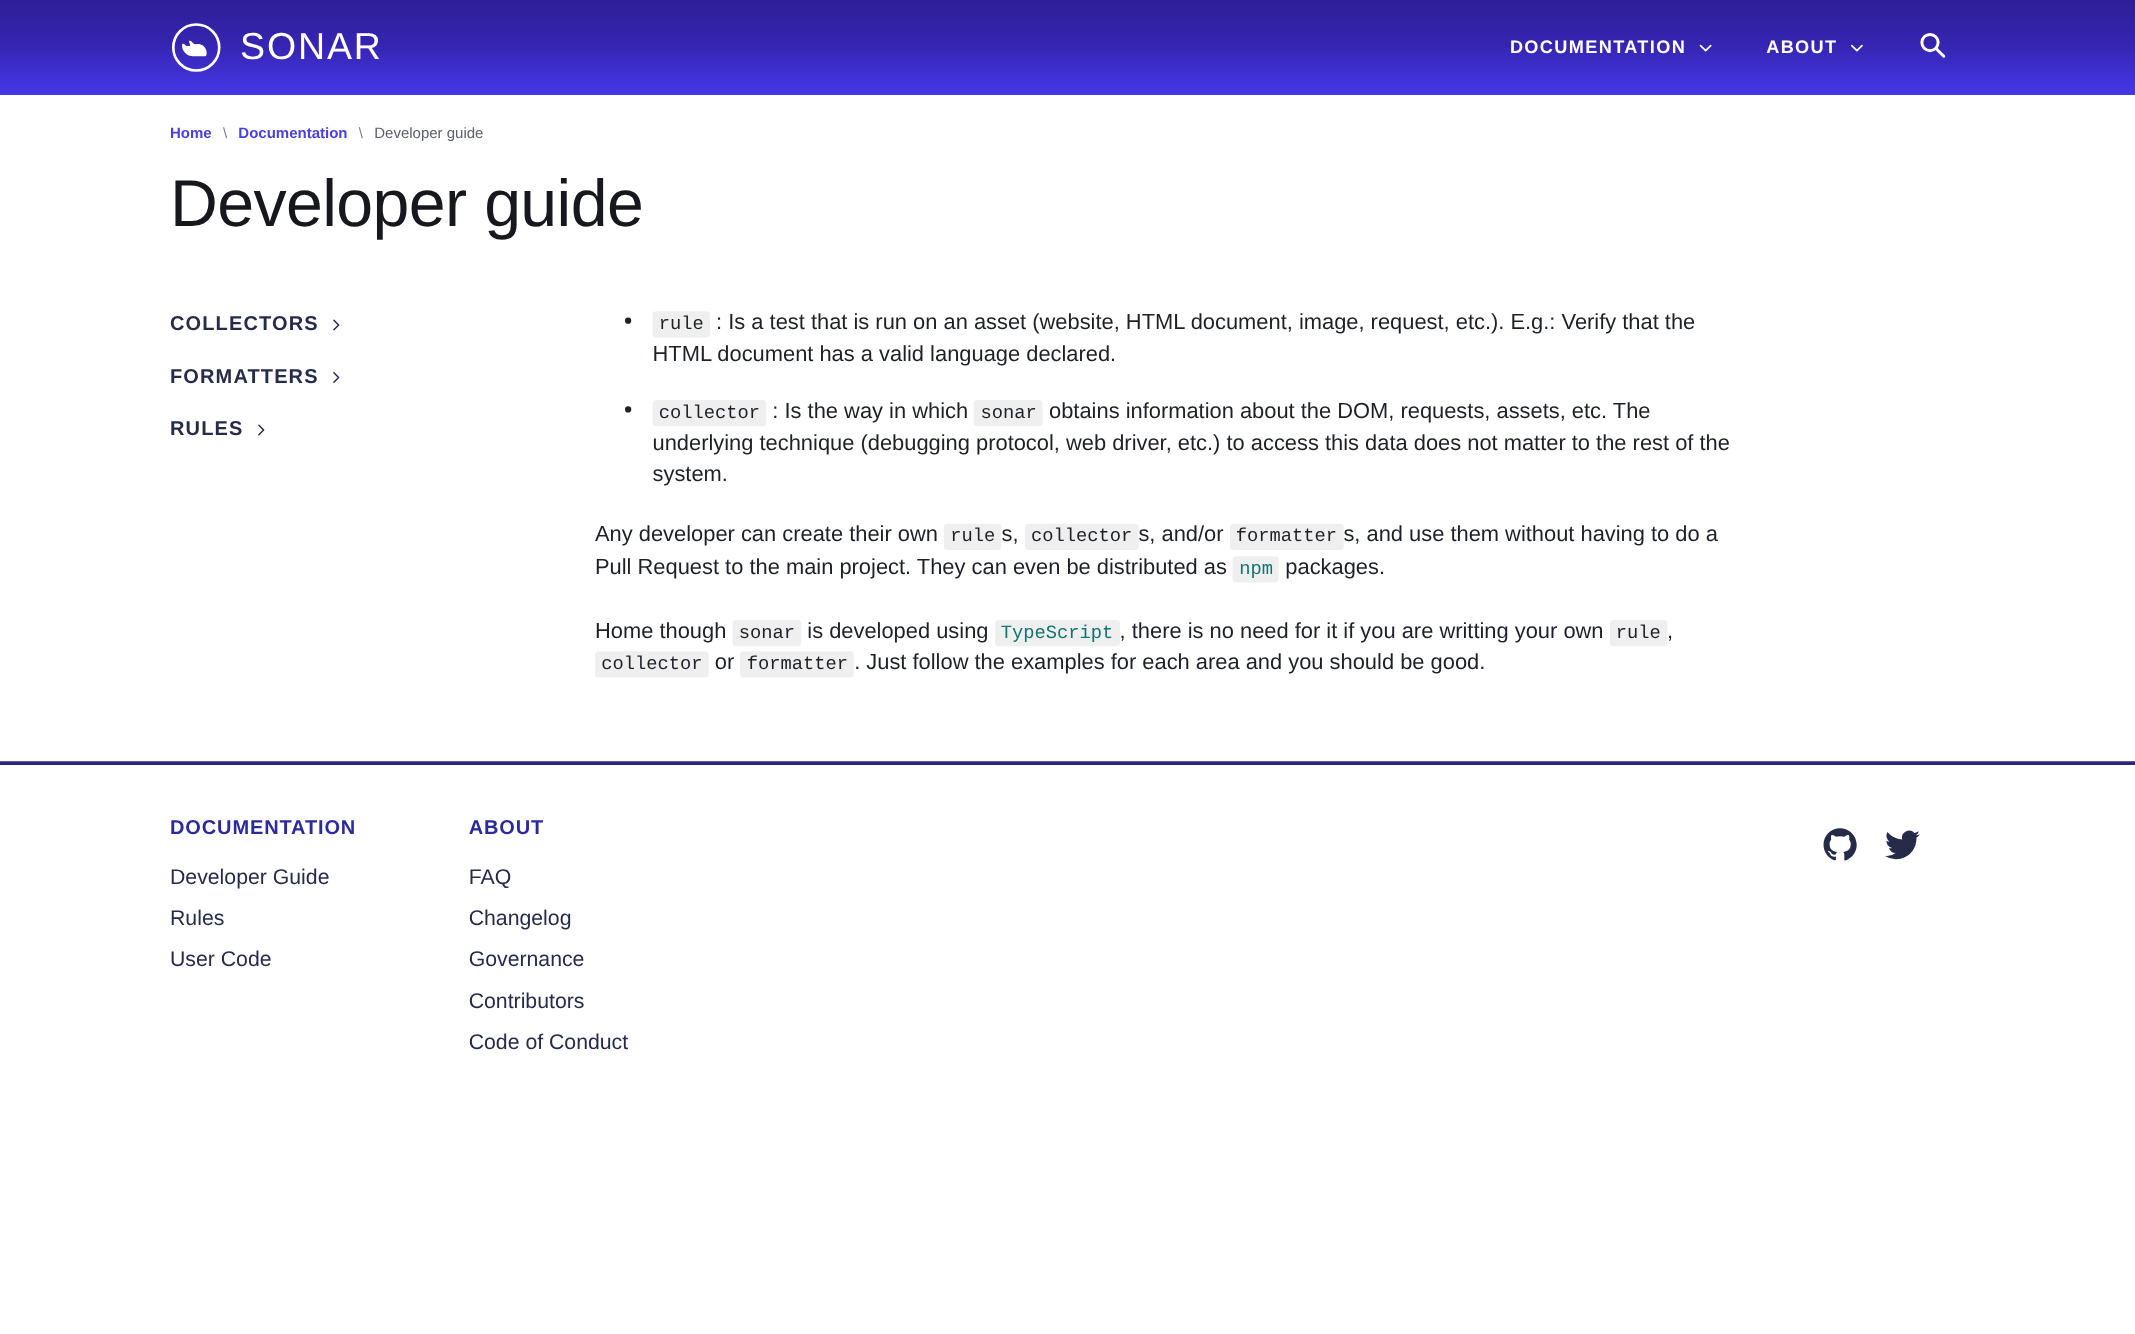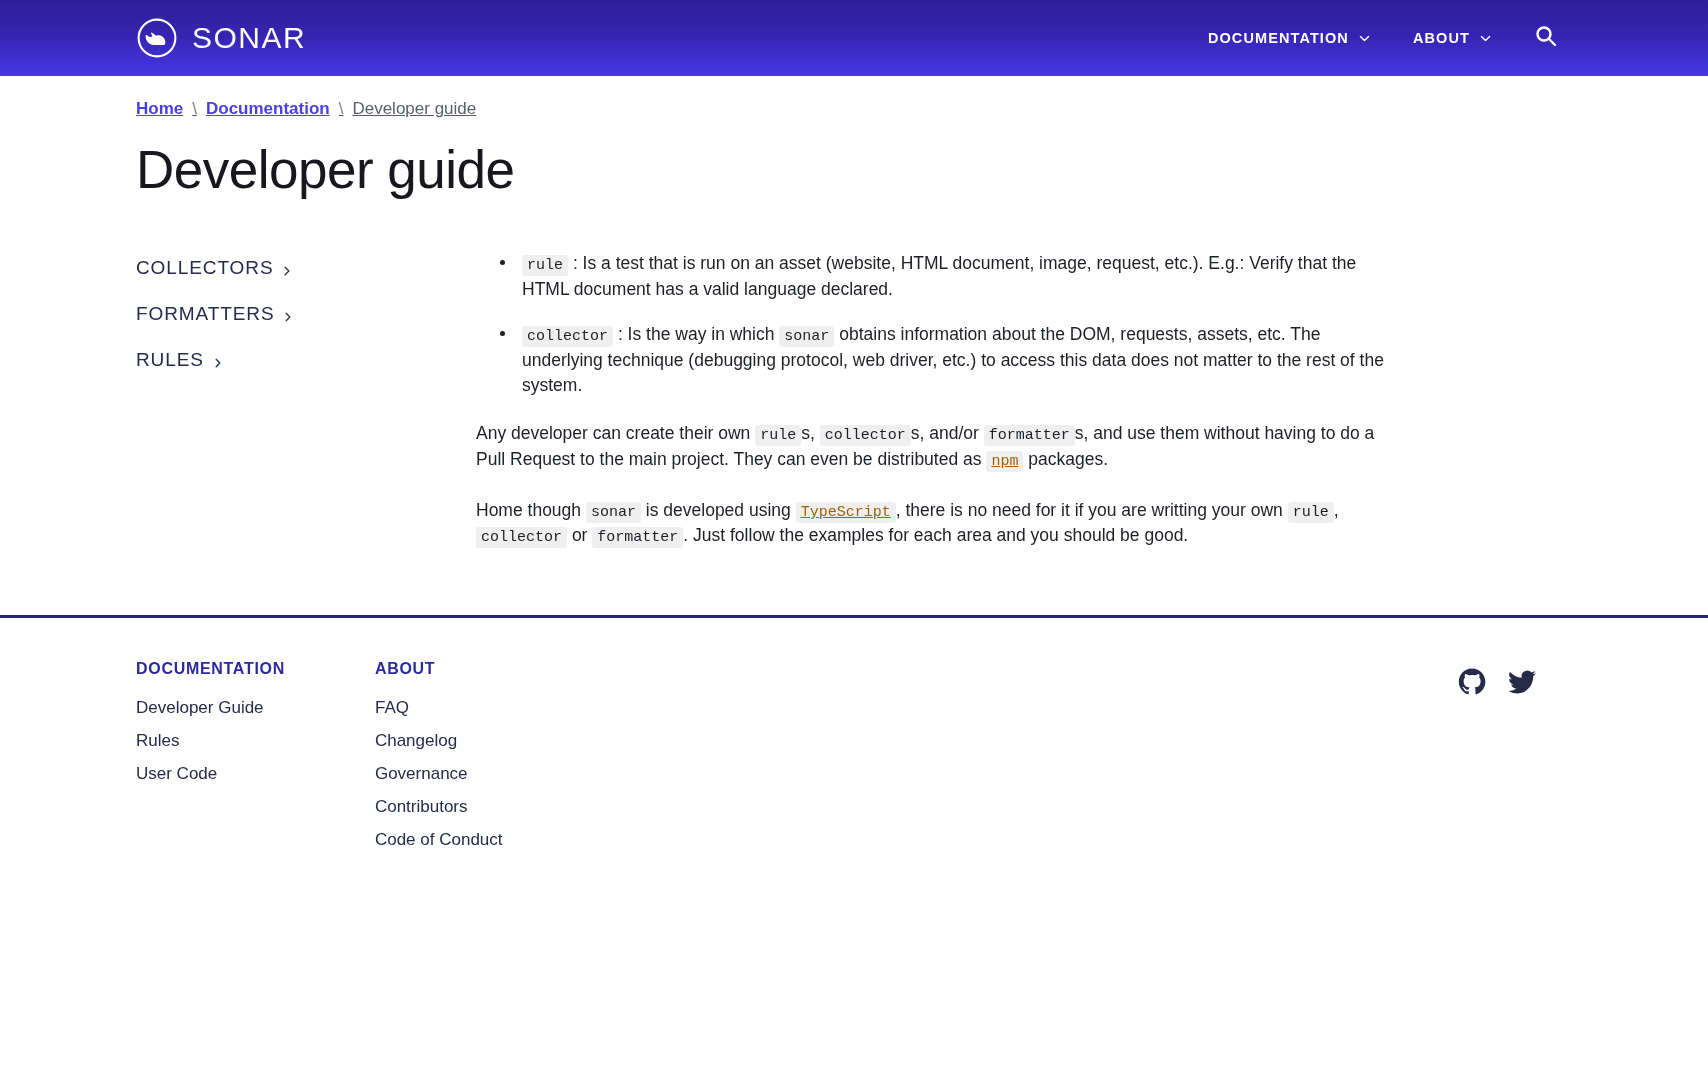--- a/index.html
+++ b/index.html
@@ -65,26 +65,25 @@
   }
   .search-btn {
     display: flex;
     align-items: center;
     cursor: pointer;
   }
 
   
   .breadcrumb {
     padding: 23px 0 0 136px;
-    font-size: 17px;
+    font-size: 12px;
     color: #555a66;
     display: flex;
     align-items: center;
     gap: 0;
-    text-decoration: underline;
   }
   .breadcrumb a {
     color: #4940e0;
     text-decoration: none;
     font-weight: 600;
   }
   .bc-sep {
     color: #7a7f8c;
     margin: 0 9px;
   }
@@ -111,22 +110,22 @@
   .side-nav {
     width: 340px;
     flex: 0 0 340px;
     padding-top: 8px;
   }
   .side-link {
     display: flex;
     align-items: center;
     gap: 8px;
     color: #262b4a;
-    font-size: 19px;
-    font-weight: normal;
+    font-size: 16px;
+    font-weight: bold;
     letter-spacing: 0.9px;
     margin-bottom: 24px;
     cursor: pointer;
     text-decoration: none;
   }
   .side-chev { width: 12px; height: 14px; }
 
   .article {
     flex: 1;
     max-width: 920px;
@@ -158,21 +157,21 @@
     background: #1d2026;
   }
   code {
     font-family: "Liberation Mono", "DejaVu Sans Mono", monospace;
     background: #efefef;
     font-size: 15px;
     padding: 2px 5px;
     border-radius: 3px;
     color: #1d2026;
   }
-  code.link { color: #a16207; cursor: pointer; text-decoration: underline; }
+  code.link { color: #0f766e; cursor: pointer; }
   .ulist-block { margin-top: 26px; }
 
   
   .footer-rule {
     border: none;
     border-top: 3px solid #2b2380;
     margin: 40px 0 0 0;
     width: 100%;
   }
   .site-footer {

